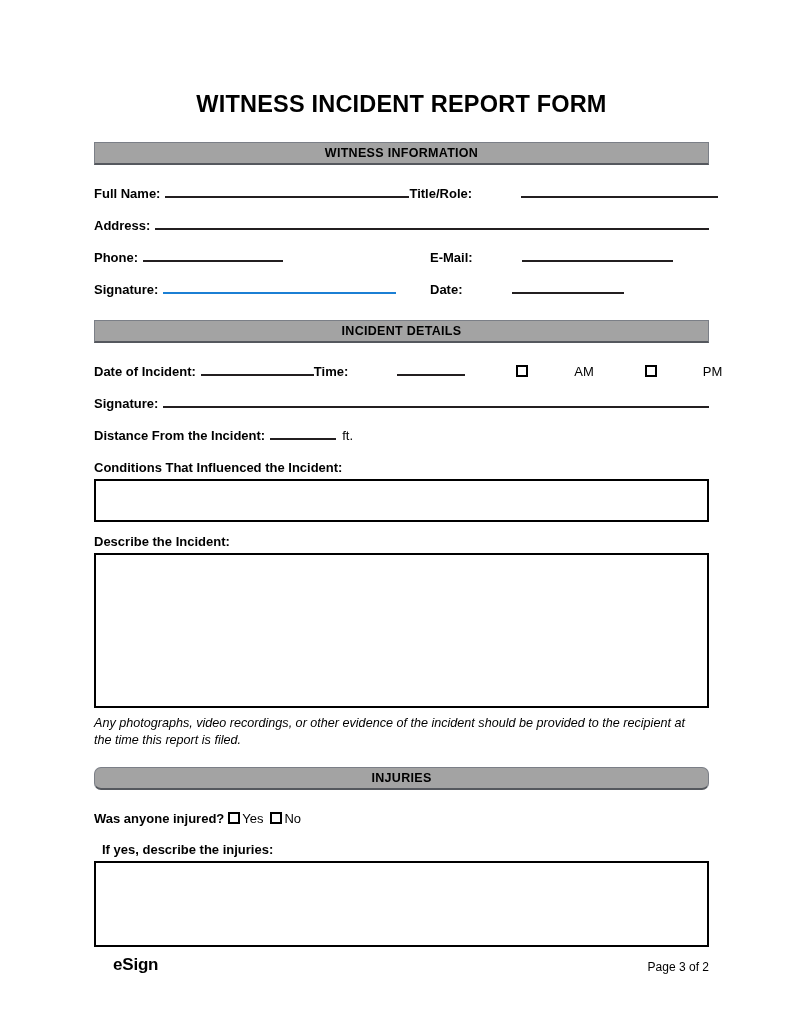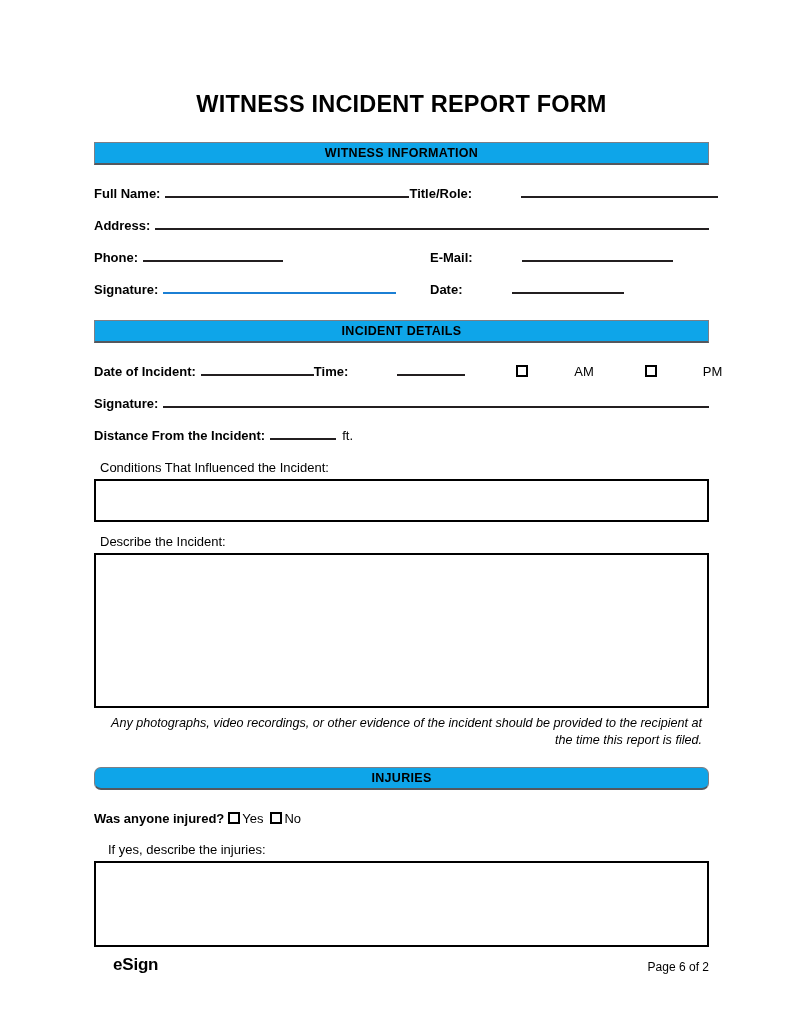--- a/index.html
+++ b/index.html
@@ -37,21 +37,21 @@
     letter-spacing: 0.2px;
     margin: 0;
     padding-top: 92px;
     line-height: 1.1;
   }
 
   
   .section-banner {
     margin-top: 24px;
     height: 23px;
-    background: #0ea5e9;
+    background: #a3a3a3;
     border: 1px solid #7b7f87;
     border-bottom: 2px solid #55585e;
     box-sizing: border-box;
     display: flex;
     align-items: center;
     justify-content: center;
     font-size: 12.5px;
     font-weight: bold;
     letter-spacing: 0.3px;
   }
@@ -105,44 +105,42 @@
     display: inline-block;
     margin-left: 7px;
     margin-right: 2px;
     margin-bottom: 1px;
     background: #fff;
   }
   .cbox.first { margin-left: 4px; }
 
   
   .boxlabel {
-    font-weight: normal;
+    font-weight: bold;
     font-size: 13px;
     margin-top: 19px;
     margin-bottom: 5px;
     line-height: 1;
-    margin-left: 6px;
   }
   .textbox {
     border: 2px solid #000;
     background: #fff;
     box-sizing: border-box;
     width: 100%;
   }
   .tb-conditions { height: 43px; }
   .tb-describe { height: 155px; }
   .tb-injuries { height: 86px; }
 
   .note {
     font-style: italic;
     font-size: 12.6px;
     line-height: 1.35;
     margin-top: 7px;
     width: 608px;
-    text-align: right;
   }
 
   
   .footer {
     position: absolute;
     left: 0;
     top: 955px;
     width: 803px;
     height: 40px;
   }
@@ -261,15 +259,15 @@
       <span class="lbl-reg">No</span>
     </div>
 
     <div class="boxlabel" style="margin-top:18px;padding-left:8px;">If yes, describe the injuries:</div>
     <div class="textbox tb-injuries"></div>
 
   </div>
 
   <div class="footer">
     <div class="brand">eSign</div>
-    <div class="pagenum">Page 6 of 2</div>
+    <div class="pagenum">Page 3 of 2</div>
   </div>
 </div>
 
 </body></html>

